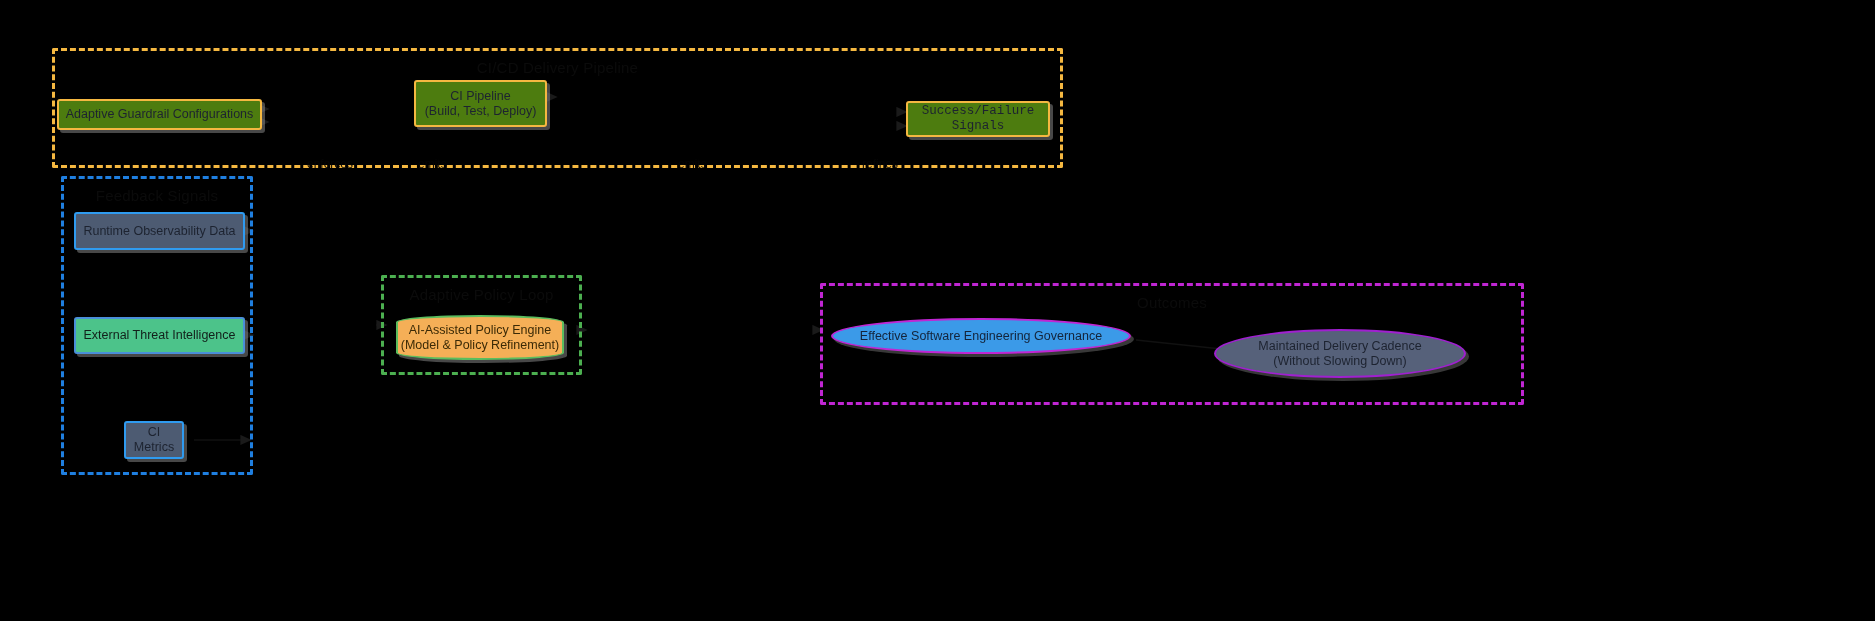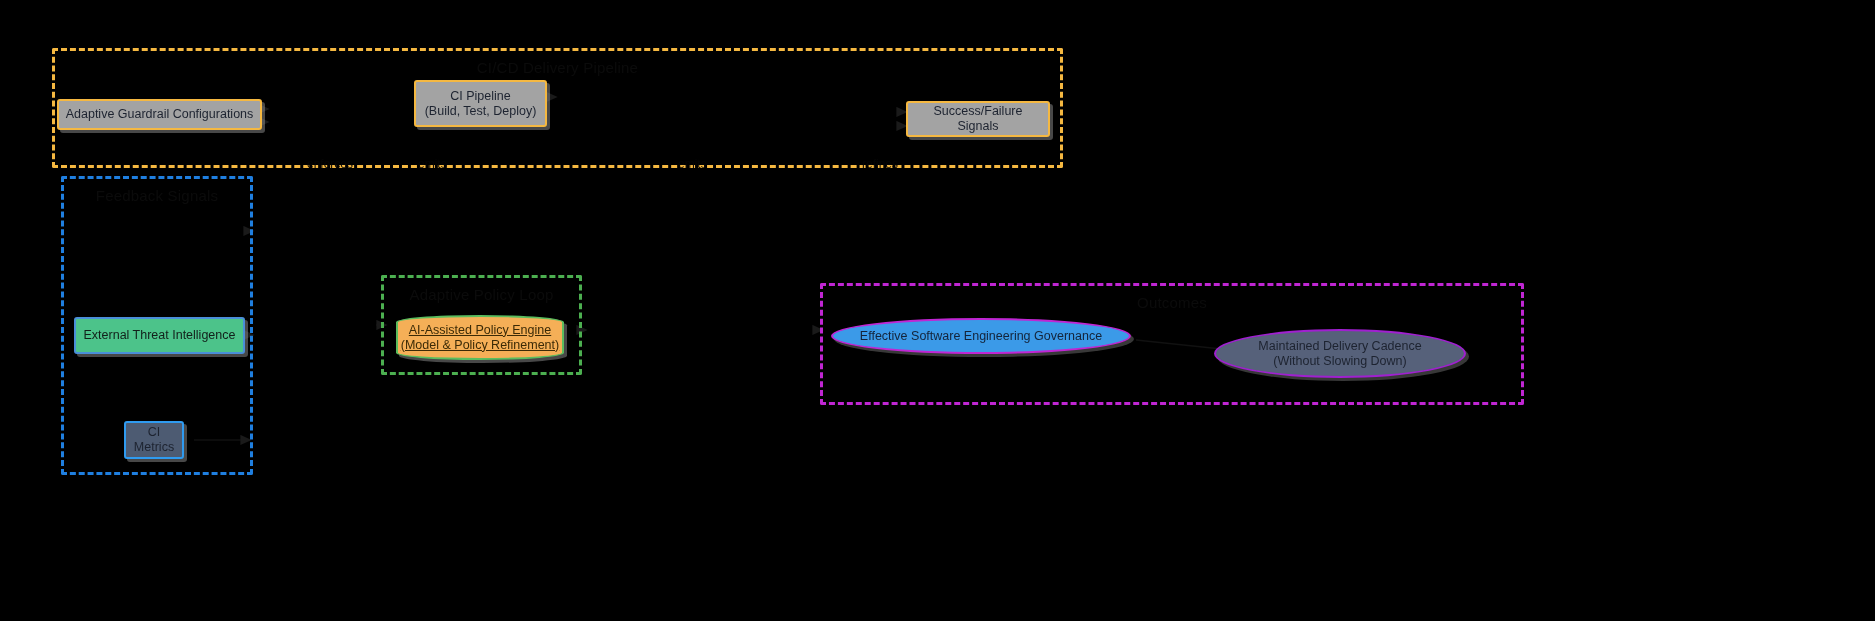--- a/index.html
+++ b/index.html
@@ -77,27 +77,27 @@
     color: #1d2330;
     border-style: solid;
     border-width: 2px;
     border-radius: 3px;
     background: #56617a;
     padding: 2px 6px;
     box-shadow: 3px 3px 0 rgba(160,160,160,.45);
   }
   .node-label { white-space: pre-line; }
 
-  .n-slate-amber { background: #a3a3a3; border-color: #f5b841; }
+  .n-slate-amber { background: #4d7c0f; border-color: #f5b841; }
   .n-slate-blue  { background: #4d5b72; border-color: #2f9bf0; }
   .n-green-blue  { background: #4cc38a; border-color: #4a8fd8; color:#12201a; }
 
   #n-guardrail { left: 57px;  top: 99px;  width: 205px; height: 31px; }
   #n-pipeline  { left: 414px; top: 80px;  width: 133px; height: 47px; }
-  #n-signals   { left: 906px; top: 101px; width: 144px; height: 36px; }
+  #n-signals   { left: 906px; top: 101px; width: 144px; height: 36px; font-family: Liberation Mono, monospace; }
 
   #n-runtime   { left: 74px;  top: 212px; width: 171px; height: 38px; }
   #n-threat    { left: 74px;  top: 317px; width: 171px; height: 37px; }
   #n-cimetrics { left: 124px; top: 421px; width: 60px;  height: 38px; }
 
   
   #n-engine {
     position: absolute;
     left: 396px; top: 315px;
     width: 168px; height: 45px;
@@ -106,21 +106,20 @@
     border: 2px solid #5bbd5e;
     border-radius: 50% / 16%;
     display: flex;
     align-items: center;
     justify-content: center;
     text-align: center;
     font-size: 12.5px;
     line-height: 15px;
     color: #3b2a06;
     box-shadow: 3px 3px 0 rgba(160,160,160,.45);
-    text-decoration: underline;
   }
 
   
   .ellipse {
     position: absolute;
     box-sizing: border-box;
     display: flex;
     align-items: center;
     justify-content: center;
     text-align: center;
@@ -206,20 +205,23 @@
 
   <div class="node n-slate-amber" id="n-pipeline">
     <span class="node-label">CI Pipeline
 (Build, Test, Deploy)</span>
   </div>
 
   <div class="node n-slate-amber" id="n-signals">
     <span class="node-label">Success/Failure Signals</span>
   </div>
 
+  <div class="node n-slate-blue" id="n-runtime">
+    <span class="node-label">Runtime Observability Data</span>
+  </div>
 
   <div class="node n-green-blue" id="n-threat">
     <span class="node-label">External Threat Intelligence</span>
   </div>
 
   <div class="node n-slate-blue" id="n-cimetrics">
     <span class="node-label">CI Metrics</span>
   </div>
 
   <div id="n-engine">

